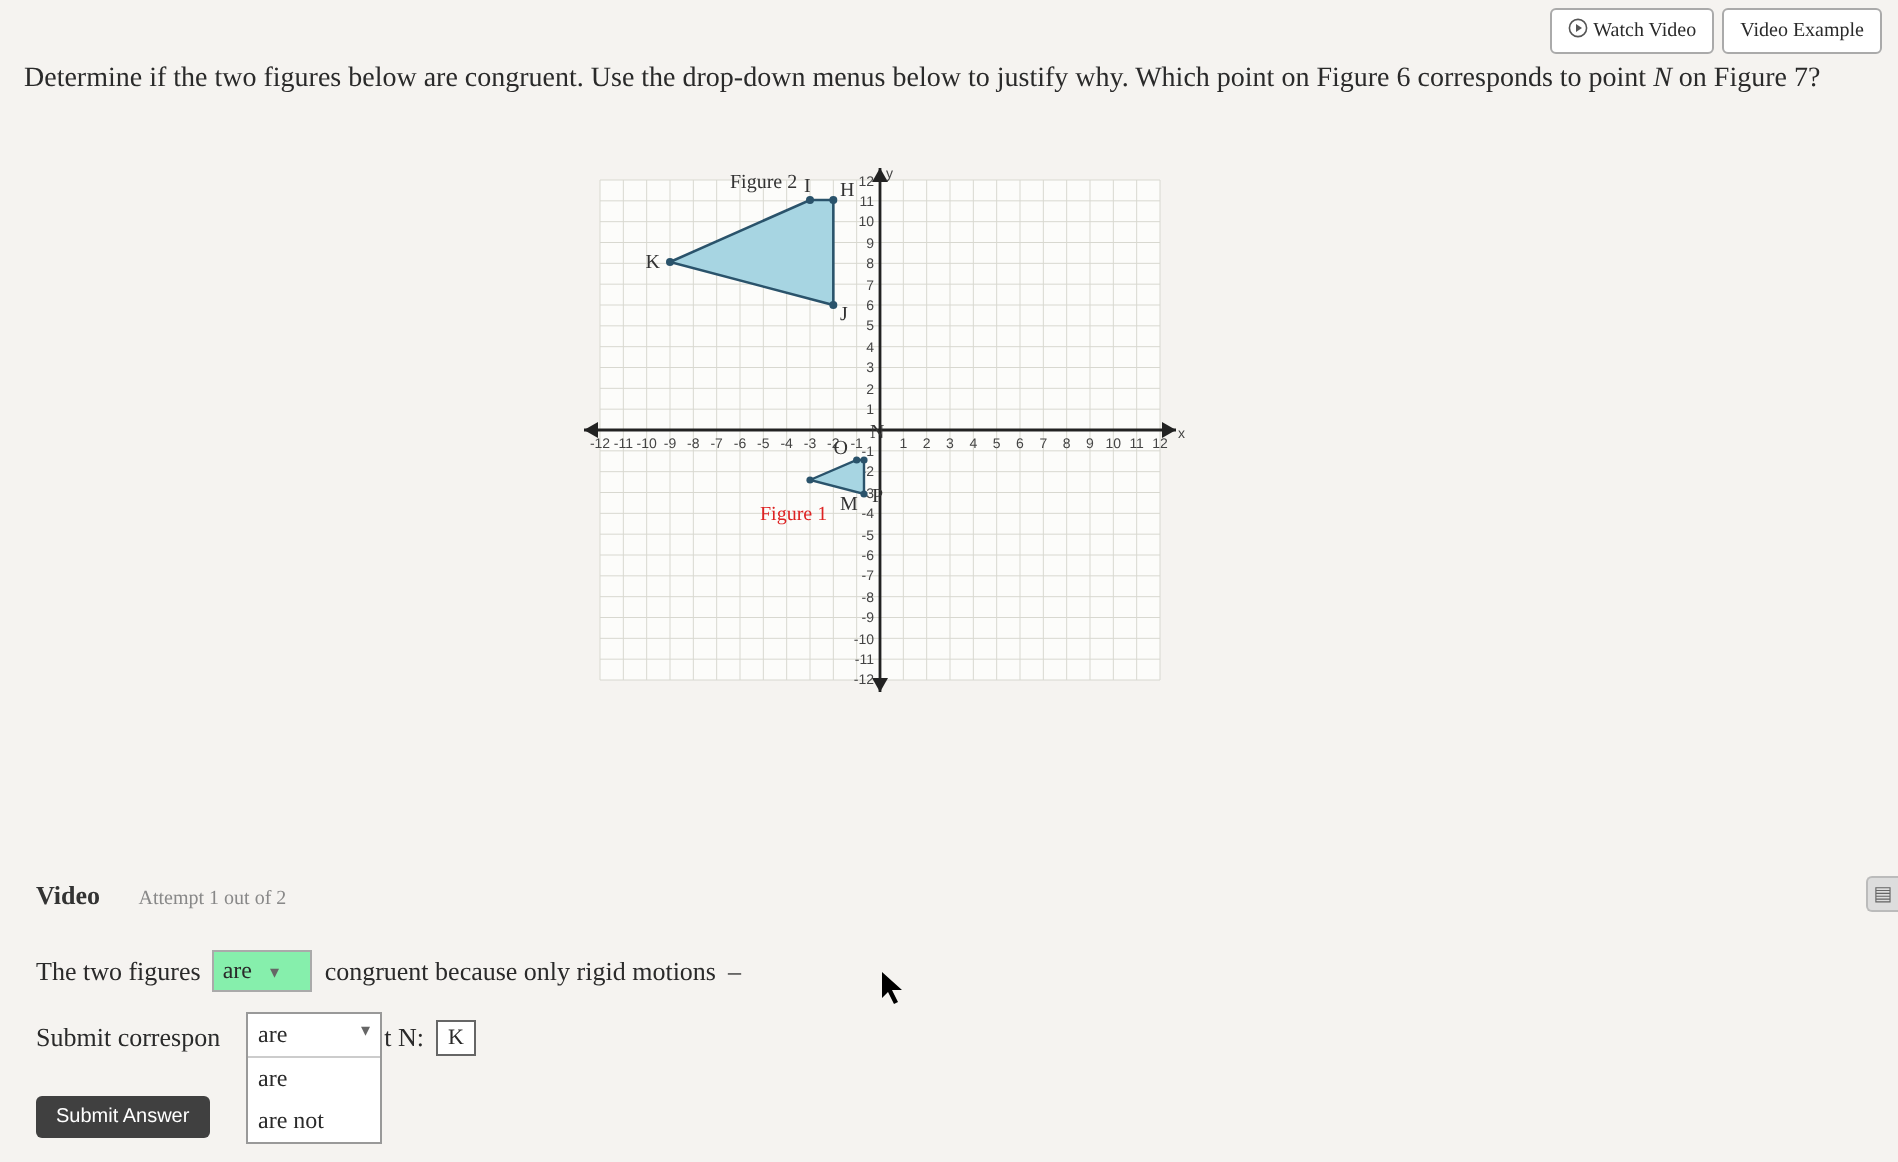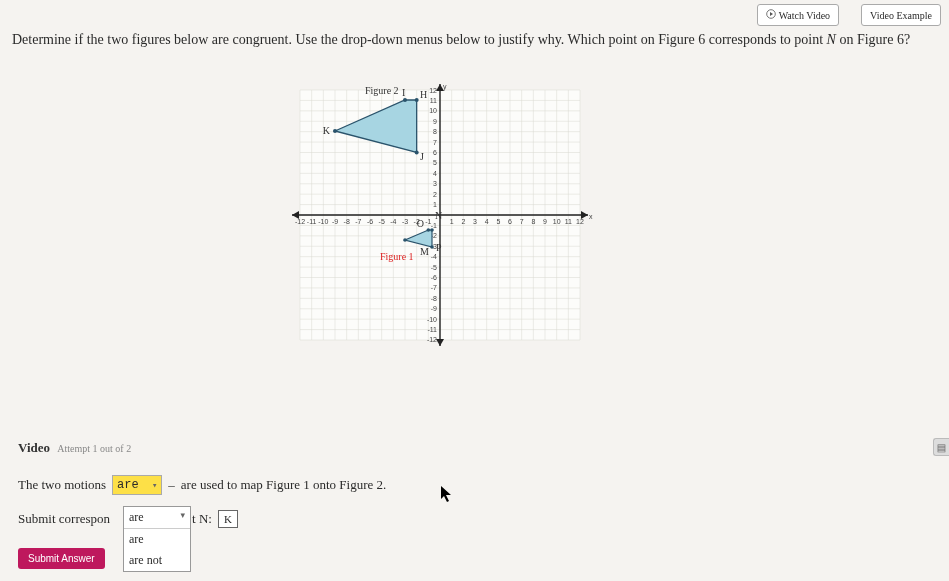--- a/index.html
+++ b/index.html
@@ -10,21 +10,21 @@
     width: 949px;
     height: 581px;
     position: relative;
     overflow: hidden;
   }
   .top-buttons {
     position: absolute;
     top: 4px;
     right: 8px;
     display: flex;
-    gap: 22px;
+    gap: 4px;
     text-align: right;
   }
   .top-btn {
     border: 1px solid #aaa;
     background: #fff;
     padding: 4px 8px;
     font-size: 10px;
     border-radius: 3px;
     cursor: pointer;
     display: flex;
@@ -51,40 +51,39 @@
   .fig-label { font: 10px Georgia, serif; fill: #333; }
   .fig-label-red { font: 10px Georgia, serif; fill: #d22; }
   .tick { font: 7px sans-serif; fill: #444; }
   .answer-row {
     position: absolute;
     left: 18px;
     top: 440px;
     font-size: 13px;
     color: #333;
   }
-  .answer-row .grey { color: #888; font-size: 10px; margin-left: 4px; }
+  .answer-row .grey { color: #888; font-size: 10px; margin-left: 16px; }
   .sentence {
     position: absolute;
     left: 18px;
     top: 475px;
     font-size: 13px;
     display: flex;
     align-items: center;
     gap: 6px;
     flex-wrap: nowrap;
   }
   .dropdown {
     border: 1px solid #aaa;
-    background: #fde047;
+    background: #86efac;
     font-size: 12px;
     padding: 2px 4px;
     min-width: 50px;
     display: inline-block;
     position: relative;
-    font-family: Liberation Mono, monospace;
   }
   .dropdown-open {
     position: absolute;
     left: 123px;
     top: 506px;
     width: 68px;
     border: 1px solid #999;
     background: #fff;
     font-size: 12px;
     z-index: 10;
@@ -115,21 +114,21 @@
     display: inline-flex;
     align-items: center;
     justify-content: center;
     font-size: 11px;
     background: #fff;
   }
   .submit-btn {
     position: absolute;
     left: 18px;
     top: 548px;
-    background: #be185d;
+    background: #404040;
     color: #fff;
     border: none;
     padding: 5px 10px;
     font-size: 10px;
     border-radius: 3px;
     cursor: pointer;
   }
   .side-tab {
     position: absolute;
     right: 0;
@@ -165,21 +164,21 @@
         </svg>
     </span>
     <span>Watch Video</span>
   </div>
   <div class="top-btn">
     <span>Video Example</span>
   </div>
 </div>
 
 <div class="prompt">
-  <span>Determine if the two figures below are congruent. Use the drop-down menus below to justify why. Which point on Figure 6 corresponds to point </span><span class="italicN">N</span><span> on Figure 6?</span>
+  <span>Determine if the two figures below are congruent. Use the drop-down menus below to justify why. Which point on Figure 6 corresponds to point </span><span class="italicN">N</span><span> on Figure 7?</span>
 </div>
 
 <div class="graph-wrap">
 <svg class="graph" viewBox="0 0 320 270">
 
   <g>
     <rect x="20" y="10" width="280" height="250" fill="#fcfcfa"></rect>
     <g stroke="#d8d8d0" stroke-width="0.5">
       <line x1="20" y1="10" x2="20" y2="260"></line>
           <line x1="31.67" y1="10" x2="31.67" y2="260"></line>
@@ -320,27 +319,27 @@
   <text x="100" y="180" class="fig-label-red">Figure 1</text>
 </svg>
 </div>
 
 <div class="answer-row">
   <b>Video</b>
   <span class="grey">Attempt 1 out of 2</span>
 </div>
 
 <div class="sentence">
-  <span>The two motions</span>
+  <span>The two figures</span>
   <span class="dropdown">
     <span>are</span>
     <span style="font-size:9px;color:#666;margin-left:6px;">▾</span>
   </span>
+  <span>congruent because  only rigid motions</span>
   <span>–</span>
-  <span>are used to map Figure 1 onto Figure 2.</span>
 </div>
 
 <div class="dropdown-open">
   <div class="dd-header">
     <span>are</span>
     <span style="font-size:9px;color:#666;">▾</span>
   </div>
   <div class="dd-item">are</div>
   <div class="dd-item">are not</div>
 </div>

